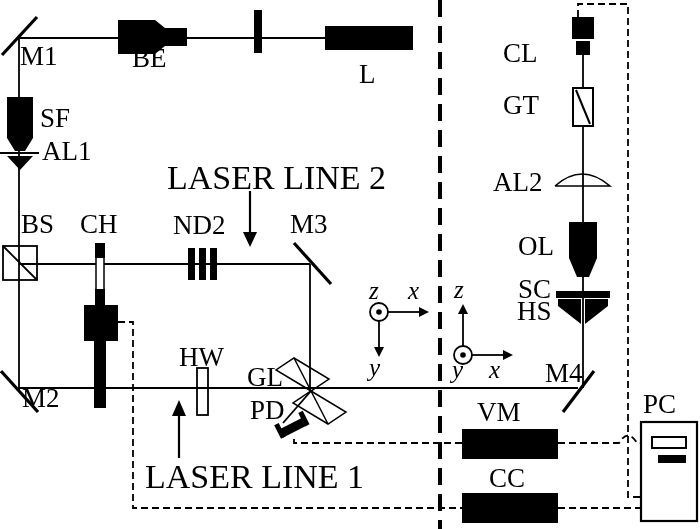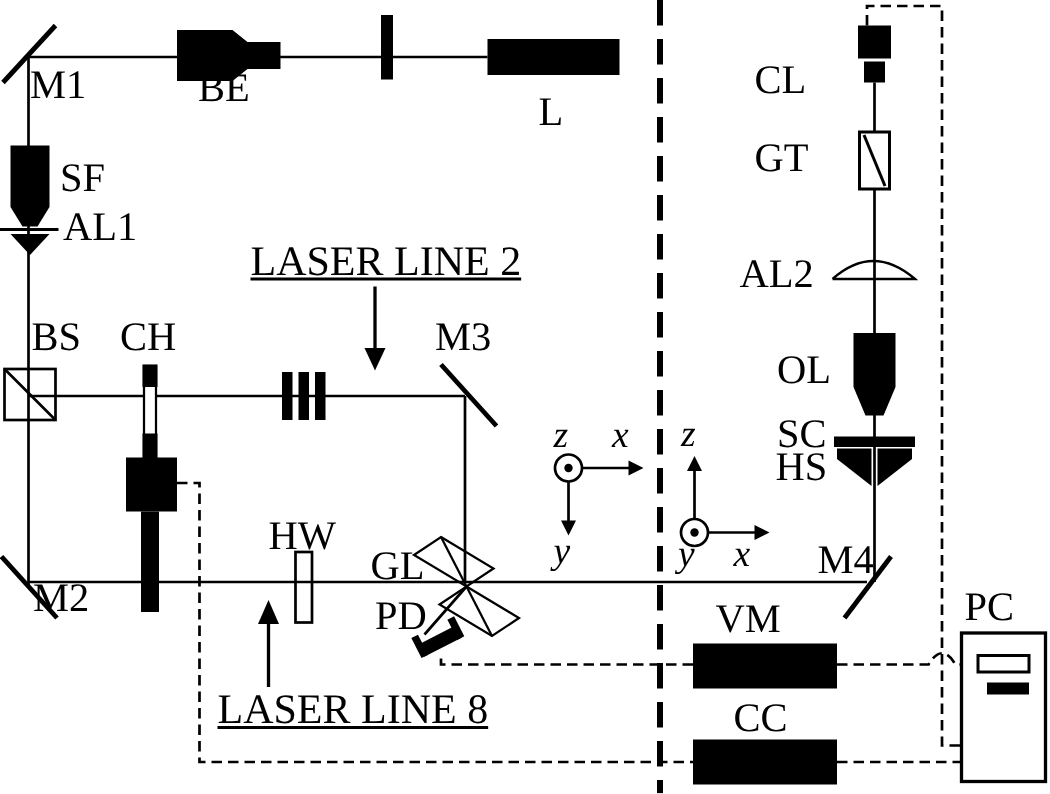--- a/index.html
+++ b/index.html
@@ -4,21 +4,21 @@
 <style>
   html,body{margin:0;padding:0;background:#ffffff;}
   #stage{
     position:relative;width:700px;height:529px;background:#ffffff;
     font-family:"Liberation Serif","DejaVu Serif",serif;color:#000;
     overflow:hidden;
   }
   #linework{position:absolute;left:0;top:0;}
   .lbl{position:absolute;font-size:27px;line-height:1.05;white-space:nowrap;
        font-family:"Liberation Serif","DejaVu Serif",serif;color:#000;}
-  .lbl.small{font-size:28px;text-decoration:underline;}
+  .lbl.small{font-size:34px;}
   .axis{position:absolute;font-size:25px;font-style:italic;white-space:nowrap;
         font-family:"Liberation Serif","DejaVu Serif",serif;color:#000;}
 </style>
 </head>
 <body>
 
 <div id="stage">
 
   <svg id="linework" width="700" height="529" viewBox="0 0 700 529">
 
@@ -149,28 +149,29 @@
   <span class="lbl" style="left:20px;top:42px">M1</span>
   <span class="lbl" style="left:132px;top:44px">BE</span>
   <span class="lbl" style="left:359px;top:60px">L</span>
   <span class="lbl" style="left:40px;top:104px">SF</span>
   <span class="lbl" style="left:42px;top:137px">AL1</span>
 
   <span class="lbl small" style="left:167px;top:160px">LASER LINE 2</span>
 
   <span class="lbl" style="left:21px;top:210px">BS</span>
   <span class="lbl" style="left:80px;top:210px">CH</span>
+  <span class="lbl" style="left:173px;top:211px">ND2</span>
   <span class="lbl" style="left:290px;top:210px">M3</span>
 
   <span class="lbl" style="left:22px;top:384px">M2</span>
   <span class="lbl" style="left:179px;top:343px">HW</span>
   <span class="lbl" style="left:247px;top:363px">GL</span>
   <span class="lbl" style="left:250px;top:396px">PD</span>
 
-  <span class="lbl small" style="left:145px;top:459px">LASER LINE 8</span>
+  <span class="lbl small" style="left:145px;top:459px">LASER LINE 1</span>
 
   <span class="lbl" style="left:503px;top:39px">CL</span>
   <span class="lbl" style="left:503px;top:91px">GT</span>
   <span class="lbl" style="left:493px;top:168px">AL2</span>
   <span class="lbl" style="left:518px;top:232px">OL</span>
   <span class="lbl" style="left:518px;top:275px">SC</span>
   <span class="lbl" style="left:517px;top:297px">HS</span>
   <span class="lbl" style="left:545px;top:359px">M4</span>
 
   <span class="lbl" style="left:477px;top:398px">VM</span>

